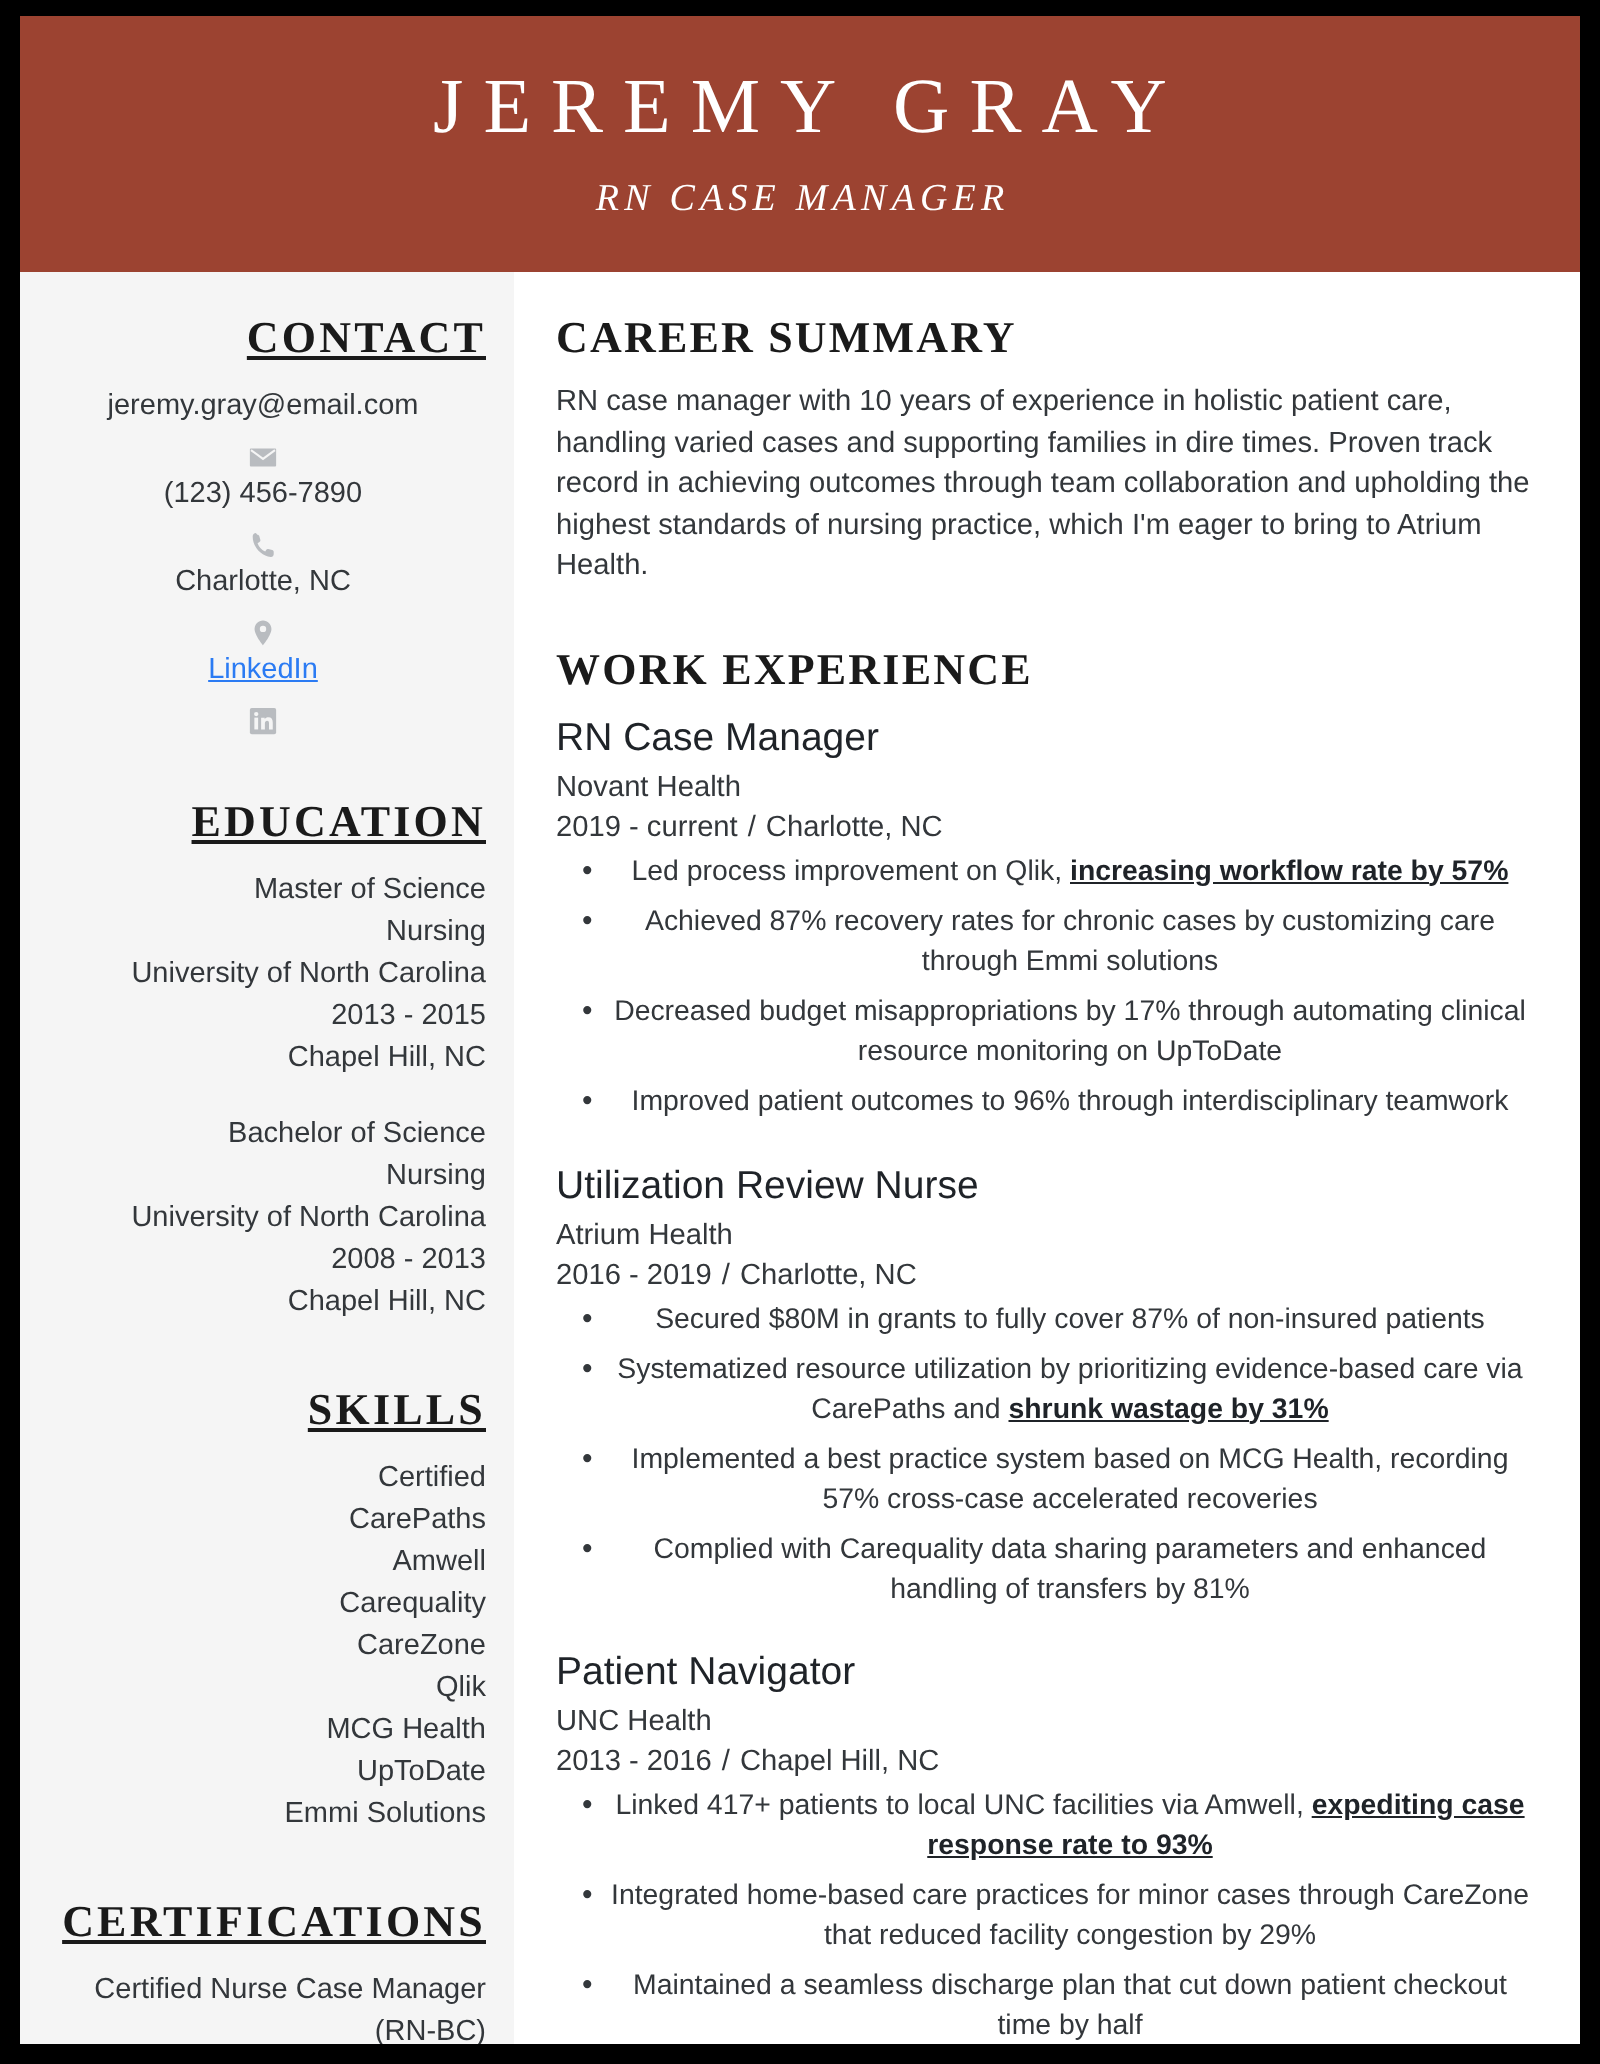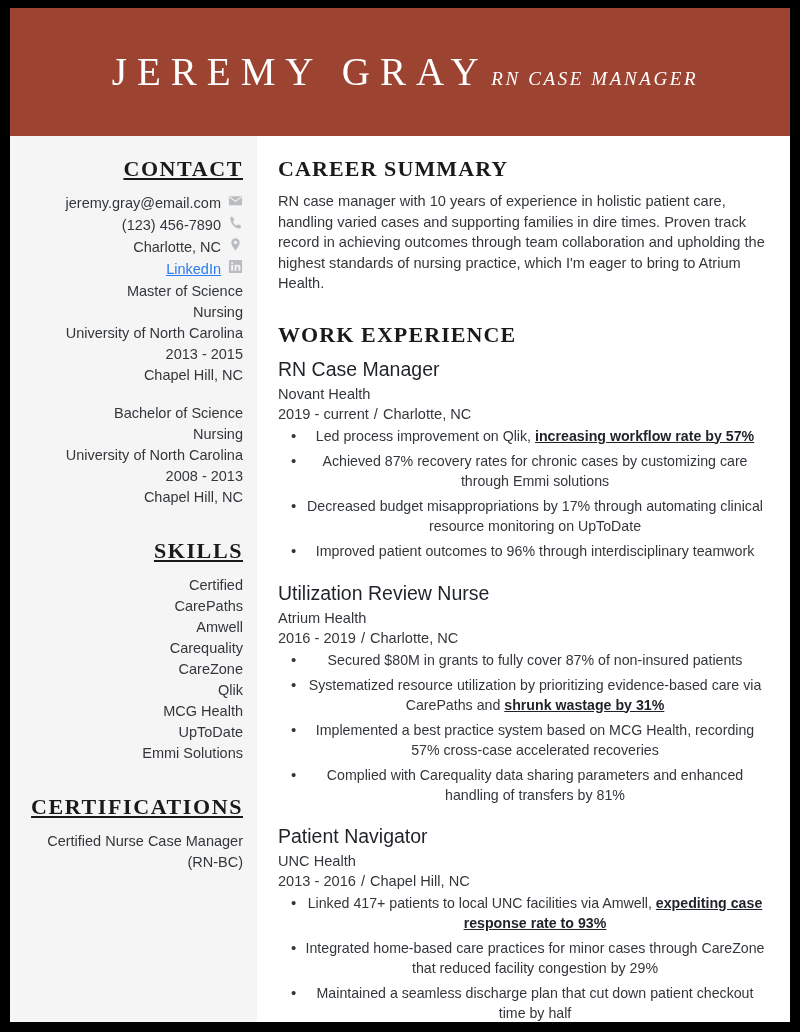--- a/index.html
+++ b/index.html
@@ -20,21 +20,21 @@
     width: 780px;
     height: 1014px;
     background: #ffffff;
     overflow: hidden;
   }
   
   .header {
     height: 128px;
     background: #9c4331;
     display: flex;
-    flex-direction: row;
+    flex-direction: column;
     align-items: center;
     justify-content: center;
     box-sizing: border-box;
   }
   .header-name {
     font-family: "Liberation Serif", serif;
     font-size: 39px;
     letter-spacing: 10px;
     color: #ffffff;
     line-height: 1.1;
@@ -83,25 +83,26 @@
   }
   .side-head.spaced { margin-top: 30px; }
   .side-line {
     font-size: 14.5px;
     color: #33373b;
     line-height: 21px;
     white-space: nowrap;
   }
   .contact-row {
     display: flex;
-    align-items: flex-start;
+    align-items: center;
     justify-content: flex-end;
     gap: 7px;
     line-height: 21px;
     margin-bottom: 1px;
+    flex-direction: column;
   }
   .contact-row .ctext { font-size: 14.5px; color: #33373b; }
   .contact-row a.ctext {
     color: #2b7bf3;
     text-decoration: underline;
   }
   .cicon {
     width: 15px;
     height: 15px;
     flex: 0 0 15px;
@@ -229,20 +230,21 @@
             <svg width="15" height="15" viewBox="0 0 16 16">
                 <rect x="1" y="1" width="14" height="14" rx="1" fill="#b9bcc0"></rect>
                 <rect x="3.4" y="6.2" width="2" height="6.3" fill="#f5f5f5"></rect>
                 <circle cx="4.4" cy="4.3" r="1.15" fill="#f5f5f5"></circle>
                 <path d="M7 6.2h1.9v.9c.4-.7 1.2-1.05 2-1.05 1.5 0 2.3.95 2.3 2.7v3.75h-2V9.2c0-.85-.35-1.3-1-1.3s-1.2.5-1.2 1.35v3.25H7z" fill="#f5f5f5"></path>
               </svg>
           </span>
         </div>
       </div>
 
+      <div class="side-head spaced">EDUCATION</div>
       <div>
         <div class="edu-block">
           <div class="side-line">Master of Science</div>
           <div class="side-line">Nursing</div>
           <div class="side-line">University of North Carolina</div>
           <div class="side-line">2013 - 2015</div>
           <div class="side-line">Chapel Hill, NC</div>
         </div>
         <div class="edu-block">
           <div class="side-line">Bachelor of Science</div>

